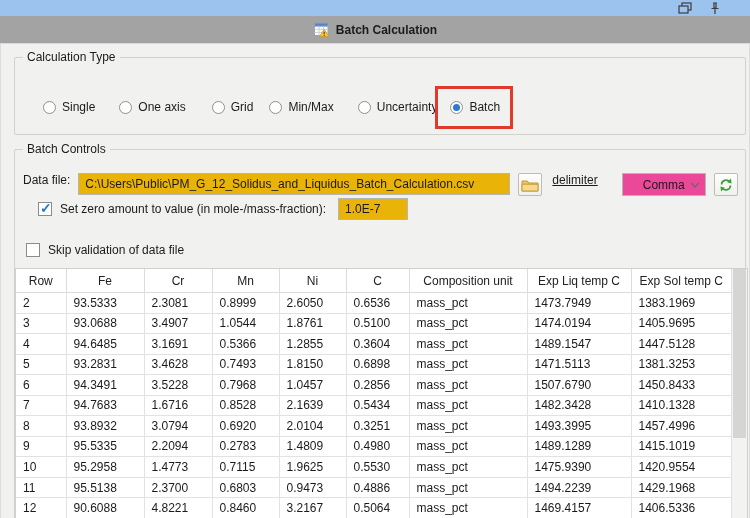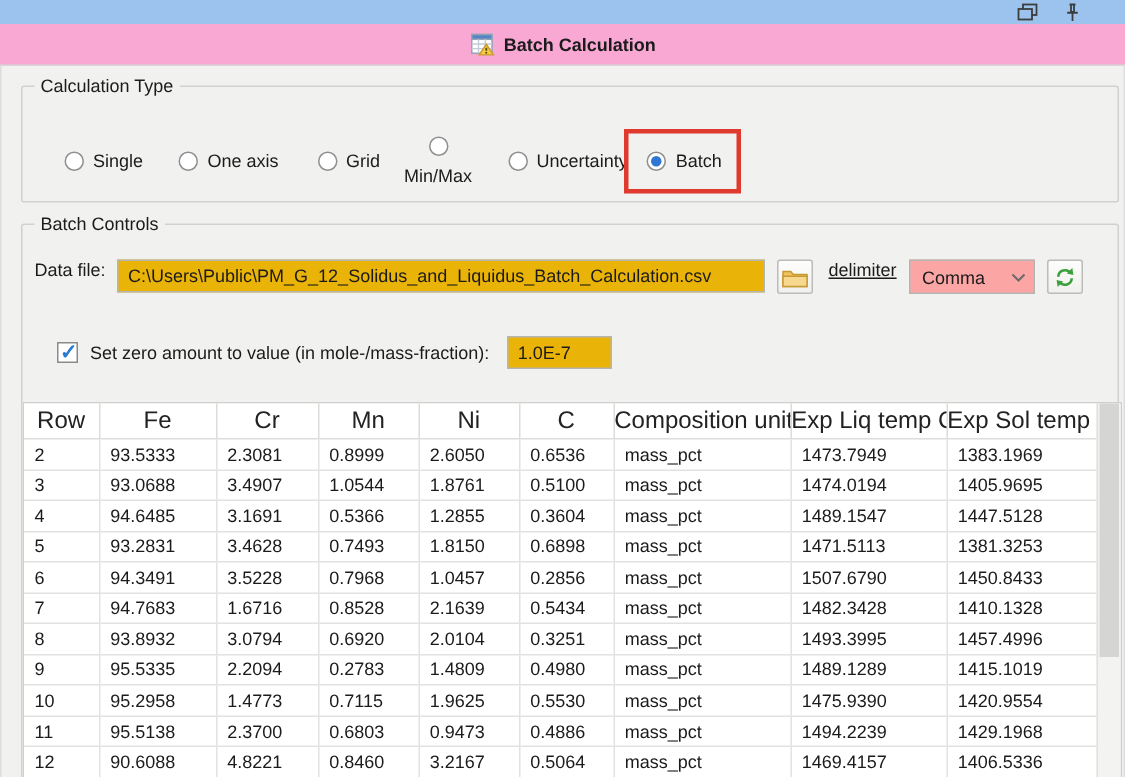--- a/index.html
+++ b/index.html
@@ -8,37 +8,37 @@
     background:#f1f1ef;font-family:"Liberation Sans",sans-serif;
     font-size:12px;color:#1b1b1b;
   }
   
   .dock-strip{position:absolute;top:0;left:0;right:0;height:16px;background:#9cc3ee;}
   .dock-strip .win-icon{position:absolute;top:2px;width:14px;height:12px;cursor:pointer;}
   .float-btn{right:58px;}
   .pin-btn{right:27px;}
   
   .title-row{
-    position:absolute;top:16px;left:0;right:0;height:27px;background:#f9a8d4;
+    position:absolute;top:16px;left:0;right:0;height:27px;background:#a3a3a3;
     border-bottom:1px solid #d8d8d6;display:flex;align-items:center;justify-content:center;gap:6px;
   }
   .title-text{font-weight:bold;}
   
   .content{position:absolute;top:44px;left:0;right:0;bottom:0;
     border-left:1px solid #dddddb;border-right:1px solid #dddddb;}
   .groupbox{position:absolute;border:1px solid #d2d1cf;border-radius:2px;}
   .gb-label{position:absolute;top:-8px;left:8px;background:#f1f1ef;padding:0 4px;}
   #gb-calc{left:13px;width:730px;top:13px;height:76px;}
   #gb-batch{left:13px;width:730px;top:105px;height:420px;}
   
   .radio-row{position:absolute;left:28px;top:40px;display:flex;align-items:center;height:18px;}
   .radio-item{display:inline-flex;align-items:center;gap:6px;position:relative;cursor:pointer;}
   .radio-item:nth-child(2){margin-left:24px;justify-content:center;}
   .radio-item:nth-child(3){margin-left:26px;}
-  .radio-item:nth-child(4){margin-left:16px;flex-direction:column;}
+  .radio-item:nth-child(4){margin-left:16px;}
   .radio-item:nth-child(5){margin-left:24px;}
   .radio-item:nth-child(6){margin-left:13px;}
   .radio-circle{width:13px;height:13px;border:1px solid #8f8f8f;border-radius:50%;background:#fff;
     display:inline-flex;align-items:center;justify-content:center;box-sizing:border-box;flex:0 0 13px;}
   .radio-dot{width:7px;height:7px;border-radius:50%;background:transparent;}
   .radio-item.checked .radio-dot{background:#2e77d2;}
   .red-box{position:absolute;left:-15px;top:-14px;right:-13px;height:37px;
     border:3px solid #e0392d;pointer-events:none;}
   
   .file-row{position:absolute;top:129px;left:22px;right:4px;height:24px;display:flex;align-items:flex-start;}
@@ -49,42 +49,42 @@
   }
   .file-input{width:432px;margin-left:8px;}
   .tool-btn{
     width:24px;height:23px;box-sizing:border-box;border:1px solid #bcbcba;border-radius:2px;
     background:linear-gradient(#fdfdfd,#f0f0ee);display:inline-flex;align-items:center;justify-content:center;
     cursor:pointer;
   }
   .browse-btn{margin-left:8px;}
   .delim-label{margin-left:10px;text-decoration:underline;}
   .combo{
-    margin-left:8px;width:84px;height:23px;box-sizing:border-box;border:1px solid #b5b5b3;background:#fca5a5;
-    display:inline-flex;align-items:center;padding-left:8px;cursor:pointer;
+    margin-left:24px;width:84px;height:23px;box-sizing:border-box;border:1px solid #b5b5b3;background:#ec4899;
+    display:inline-flex;align-items:center;padding-left:20px;cursor:pointer;
   }
   .combo .chev{margin-left:auto;margin-right:5px;display:inline-flex;}
   .refresh-btn{margin-left:8px;}
   
   .check-row{position:absolute;left:25px;display:flex;align-items:center;gap:8px;}
-  #zero-row{top:180px;height:22px;padding-left:12px;}
+  #zero-row{top:154px;height:22px;padding-left:12px;}
   #skip-row{top:197px;height:18px;}
   .checkbox{width:14px;height:14px;box-sizing:border-box;border:1px solid #8b8b8b;background:#fff;
     position:relative;flex:0 0 14px;cursor:pointer;}
   .checkbox.checked::after{
     content:"\2713";position:absolute;left:1px;top:-3px;font-size:14px;font-weight:bold;color:#2a7ad0;
   }
   .zero-input{width:70px;margin-left:4px;}
   
   .table-wrap{position:absolute;top:224px;left:14px;width:731px;height:250px;display:flex;
     border:1px solid #cfcfcd;box-sizing:content-box;background:#fff;}
   table.batch{border-collapse:collapse;table-layout:fixed;width:715px;background:#fff;}
   table.batch th{
     height:23px;font-weight:normal;color:#222;background:#fff;
-    border:1px solid #dcdcda;border-top:none;font-size:16px;padding:0 0;white-space:nowrap;overflow:hidden;
+    border:1px solid #dcdcda;border-top:none;font-size:12px;padding:0 0;white-space:nowrap;overflow:hidden;
   }
   table.batch td{
     height:19px;border:1px solid #e2e2e0;padding:0 0 0 7px;text-align:left;
     font-size:12px;color:#1b1b1b;white-space:nowrap;overflow:hidden;
   }
   table.batch th:first-child,table.batch td:first-child{border-left:none;}
   table.batch th:last-child,table.batch td:last-child{border-right:none;}
   col.c0{width:50px}col.c1{width:78px}col.c2{width:68px}col.c3{width:67px}col.c4{width:67px}
   col.c5{width:63px}col.c6{width:118px}col.c7{width:104px}col.c8{width:100px}
   .vscroll{width:16px;background:#f3f3f1;border-left:1px solid #e0e0de;position:relative;}
@@ -203,20 +203,24 @@
         </span>
       </span>
     </div>
 
     <div class="check-row" id="zero-row">
       <span class="checkbox checked" id="zero-checkbox"></span>
       <span>Set zero amount to value (in mole-/mass-fraction):</span>
       <input class="text-input zero-input" type="text" value="1.0E-7" style="">
     </div>
 
+    <div class="check-row" id="skip-row">
+      <span class="checkbox" id="skip-checkbox"></span>
+      <span>Skip validation of data file</span>
+    </div>
 
     <div class="table-wrap">
       <table class="batch">
         <colgroup>
           <col class="c0">
             <col class="c1">
             <col class="c2">
             <col class="c3">
             <col class="c4">
           <col class="c5">

